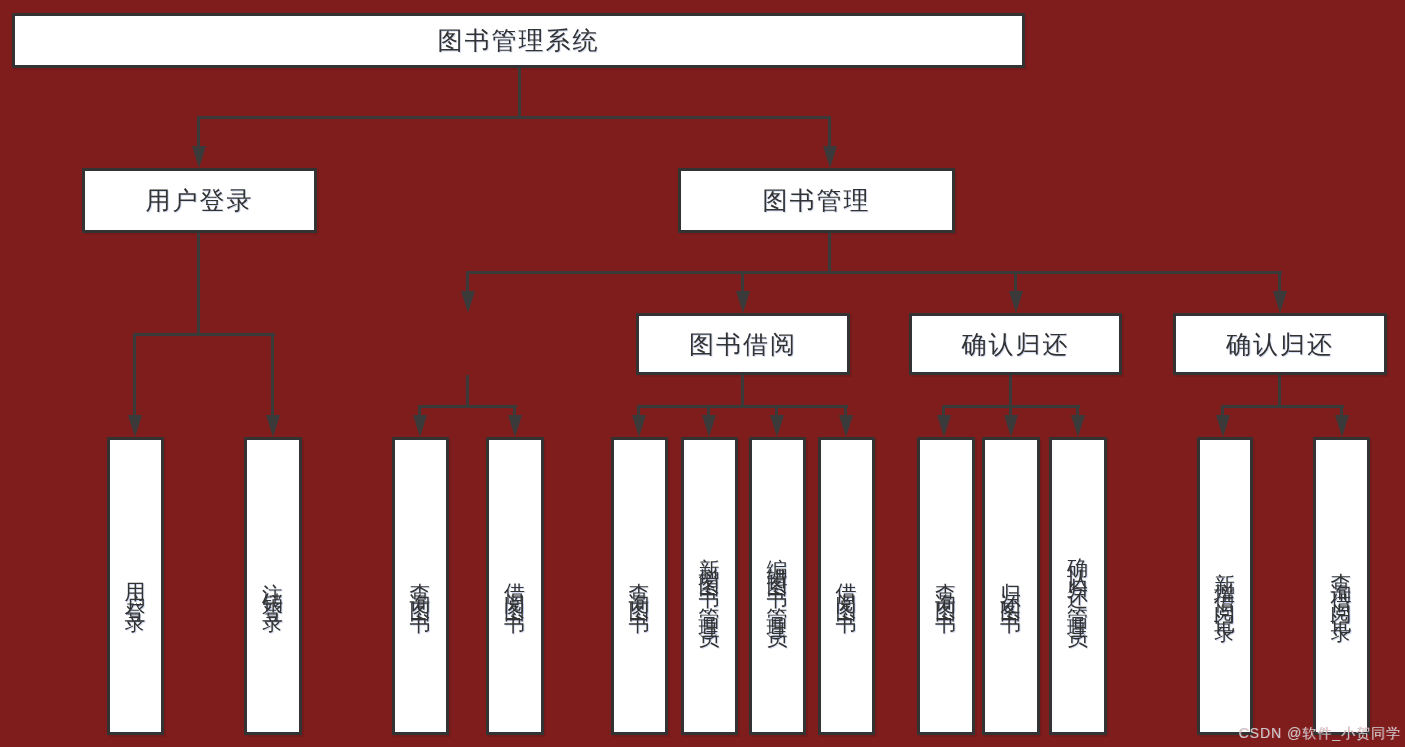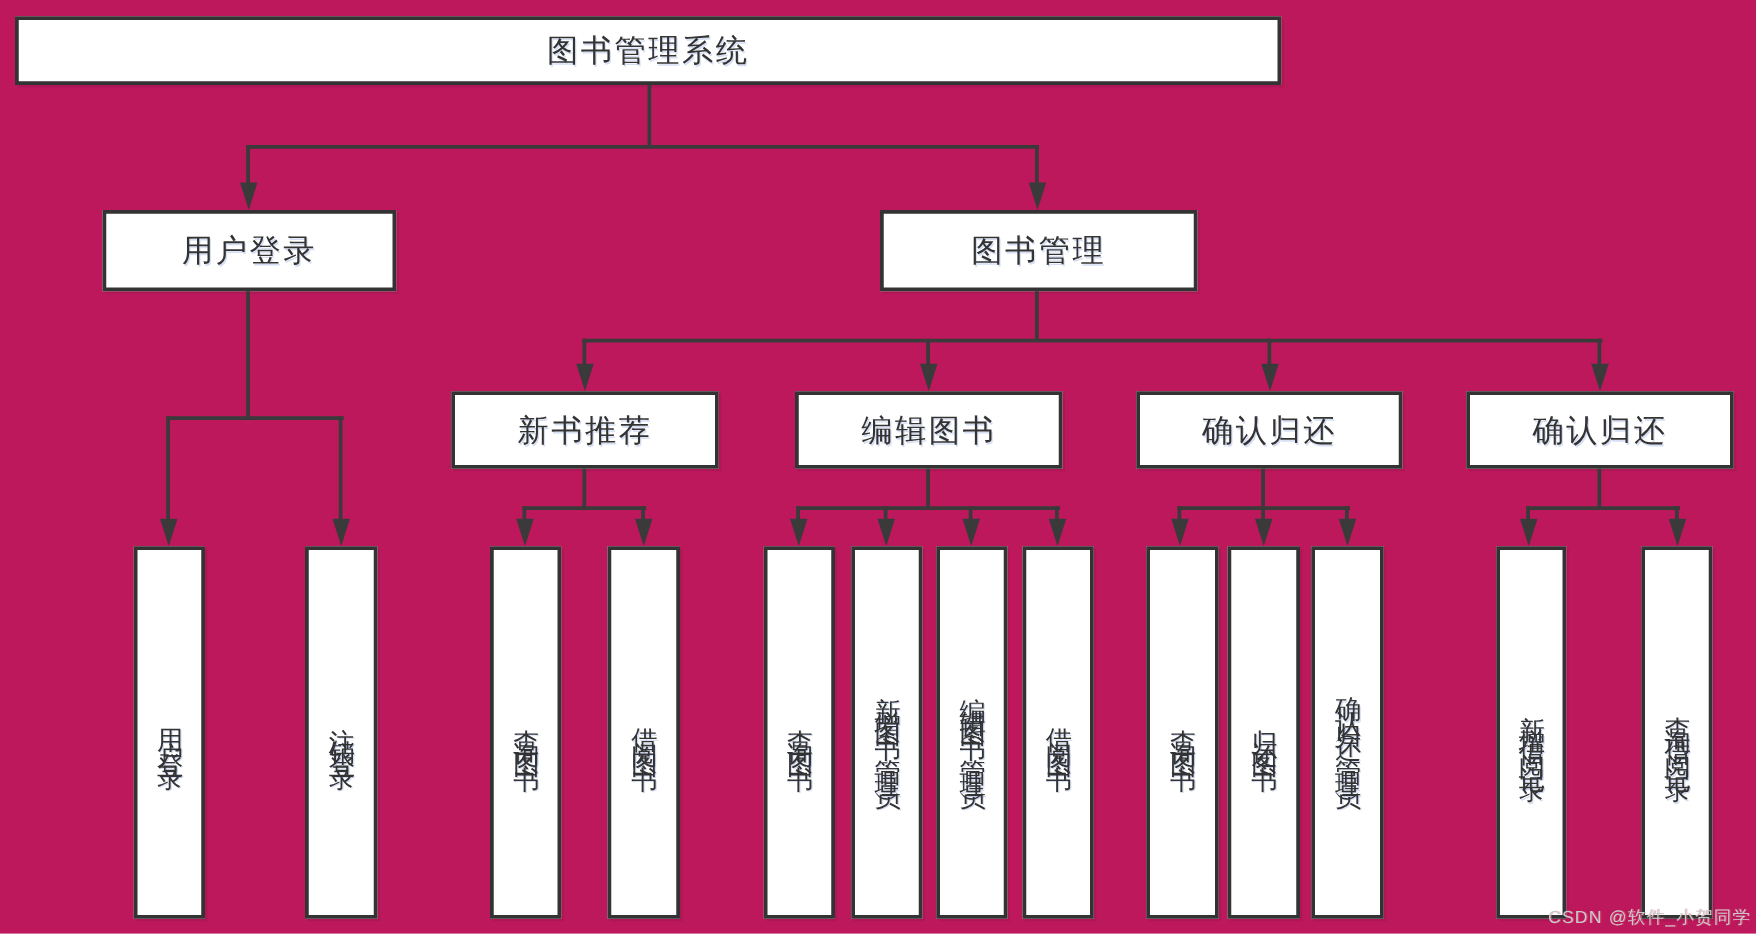--- a/index.html
+++ b/index.html
@@ -1,20 +1,20 @@
 <!DOCTYPE html>
 <html><head>
 <meta charset="utf-8">
 <style>
   html, body { margin: 0; padding: 0; background: #ffffff; }
   .canvas {
     position: relative;
     width: 1405px;
     height: 747px;
-    background: #be185d;
+    background: #7f1d1d;
     font-family: "Liberation Sans", sans-serif;
     overflow: hidden;
   }
   .node {
     position: absolute;
     box-sizing: border-box;
     border: 3px solid #333333;
     background: #ffffff;
     display: flex;
     align-items: center;
@@ -62,42 +62,41 @@
   <div class="node" style="left:12px; top:13px; width:1013px; height:55px;">图书管理系统</div>
 
   <div class="vl" style="left:518px; top:68px;  height:50px;"></div>
   <div class="hl" style="left:197px; top:116px; width:634px;"></div>
   <div class="vl" style="left:197px; top:116px; height:34px;"></div>
   <div class="vl" style="left:828px; top:116px; height:34px;"></div>
   <div class="ar" style="left:192px; top:146px;"></div>
   <div class="ar" style="left:823px; top:146px;"></div>
 
   <div class="node" style="left:82px;  top:168px; width:235px; height:65px;">用户登录</div>
-  <div class="node" style="left:704px; top:168px; width:254px; height:65px;">图书管理</div>
+  <div class="node" style="left:678px; top:168px; width:277px; height:65px;">图书管理</div>
 
   <div class="vl" style="left:197px; top:233px; height:102px;"></div>
   <div class="hl" style="left:133px; top:333px; width:142px;"></div>
   <div class="vl" style="left:133px; top:333px; height:84px;"></div>
   <div class="vl" style="left:271px; top:333px; height:84px;"></div>
   <div class="ar" style="left:128px; top:415px;"></div>
   <div class="ar" style="left:266px; top:415px;"></div>
 
   <div class="vl" style="left:828px; top:233px; height:40px;"></div>
   <div class="hl" style="left:466px; top:271px; width:816px;"></div>
   <div class="vl" style="left:466px;  top:271px; height:24px;"></div>
   <div class="vl" style="left:741px;  top:271px; height:24px;"></div>
   <div class="vl" style="left:1014px; top:271px; height:24px;"></div>
   <div class="vl" style="left:1278px; top:271px; height:24px;"></div>
   <div class="ar" style="left:461px;  top:291px;"></div>
   <div class="ar" style="left:736px;  top:291px;"></div>
   <div class="ar" style="left:1009px; top:291px;"></div>
   <div class="ar" style="left:1273px; top:291px;"></div>
 
-  <div class="node" style="left:361px;  top:313px; width:214px; height:62px;">新书推荐</div>
-  <div class="node" style="left:636px;  top:313px; width:214px; height:62px;">编辑图书</div>
+  <div class="node" style="left:636px;  top:313px; width:214px; height:62px;">图书借阅</div>
   <div class="node" style="left:909px;  top:313px; width:213px; height:62px;">确认归还</div>
   <div class="node" style="left:1173px; top:313px; width:214px; height:62px;">确认归还</div>
 
   <div class="vl" style="left:466px; top:375px; height:32px;"></div>
   <div class="hl" style="left:418px; top:405px; width:99px;"></div>
   <div class="vl" style="left:418px; top:405px; height:14px;"></div>
   <div class="vl" style="left:513px; top:405px; height:14px;"></div>
   <div class="ar" style="left:413px; top:415px;"></div>
   <div class="ar" style="left:508px; top:415px;"></div>
 

